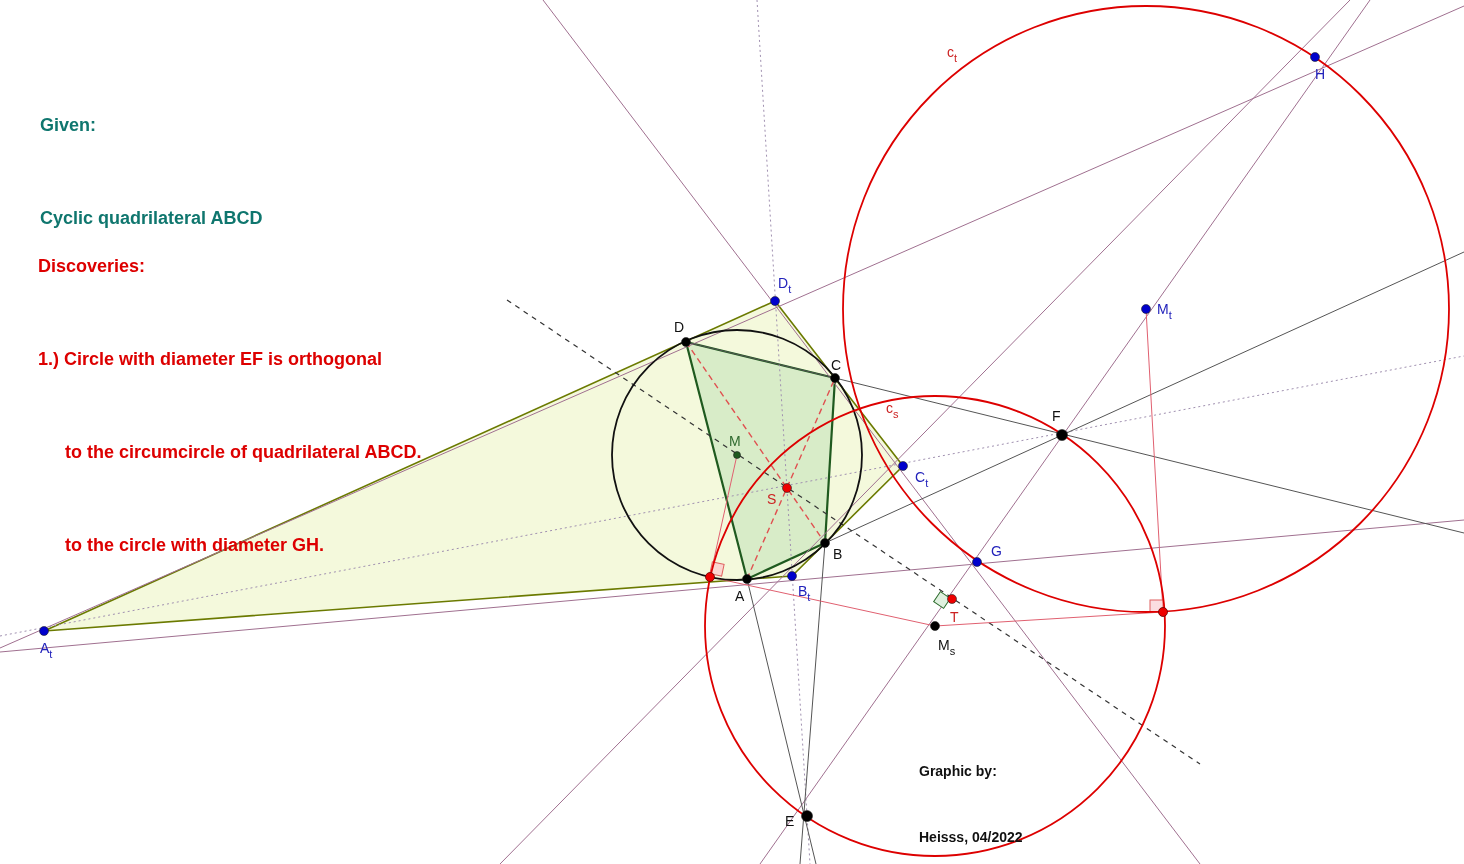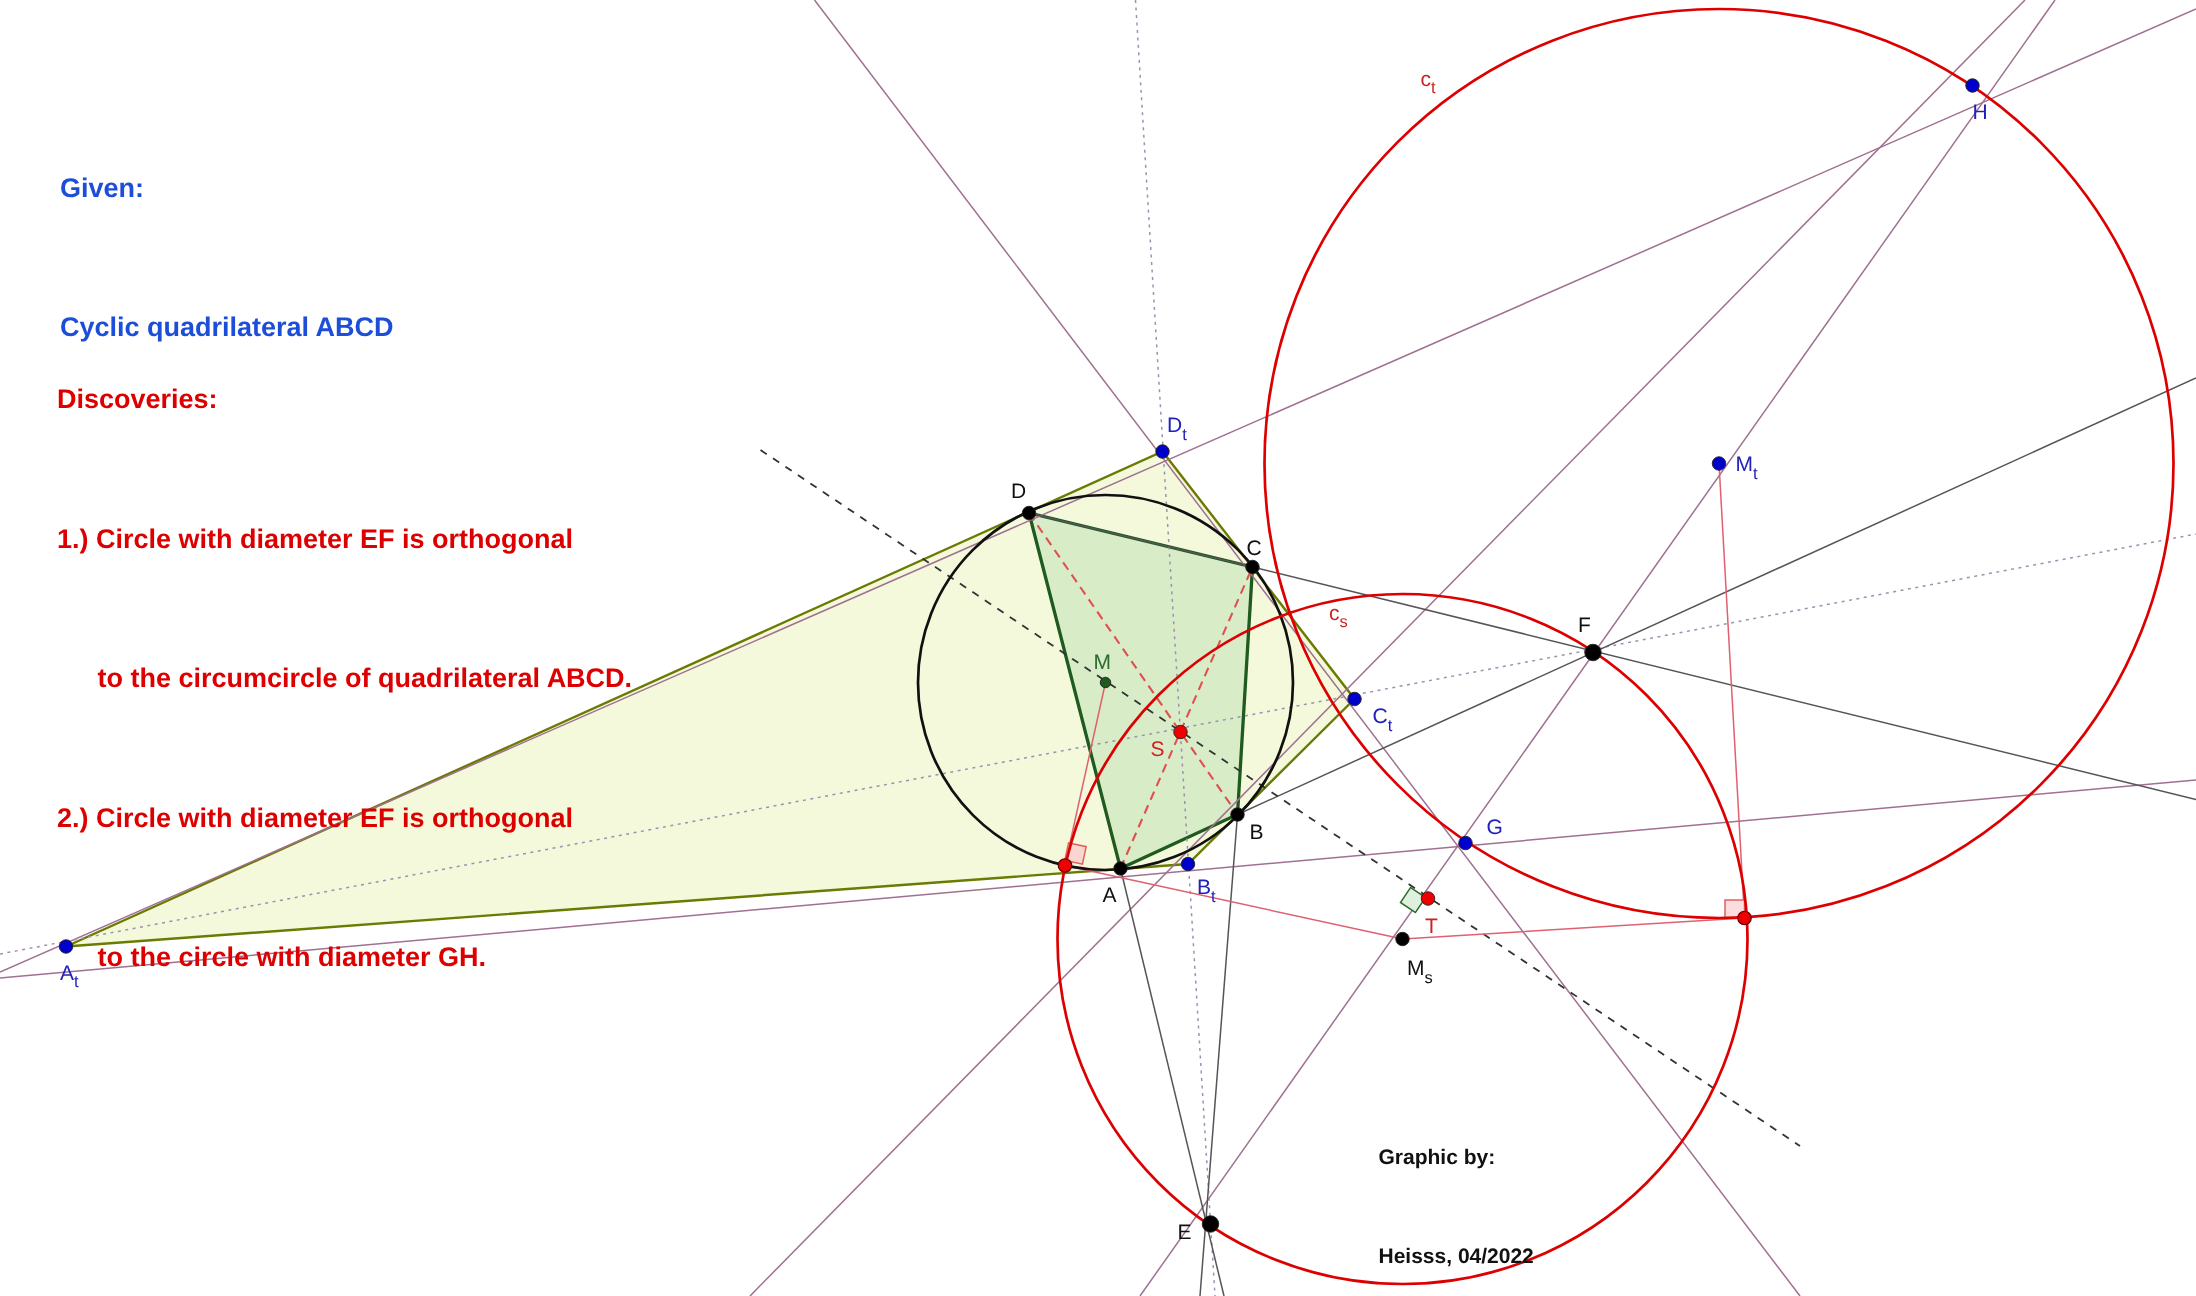--- a/index.html
+++ b/index.html
@@ -1,19 +1,19 @@
 <!DOCTYPE html>
 <html><head>
 <meta charset="utf-8">
 <style>
   html, body { margin:0; padding:0; background:#ffffff; }
   body { width:1464px; height:864px; position:relative; overflow:hidden; font-family:"Liberation Sans", sans-serif; }
   #canvas { position:absolute; left:0; top:0; }
   .txt { position:absolute; font-weight:bold; font-size:18px; line-height:31px; white-space:pre; }
-  .given { left:40px; top:48px; color:#1d4ed8; }
+  .given { left:40px; top:48px; color:#0f766e; }
   .disc { left:38px; top:189px; color:#dd0000; }
   .credit { position:absolute; left:919px; top:716px; font-size:14px; line-height:22px; font-weight:bold; color:#111; white-space:pre; }
   .indent { padding-left:27px; }
   sub { font-size:0.8em; vertical-align:-0.35em; }
   .ptlabel { font-family:"Liberation Sans", sans-serif; font-size:14px; }
 </style>
 </head>
 <body>
 
 <svg id="canvas" width="1464" height="864" viewBox="0 0 1464 864">
@@ -151,21 +151,20 @@
 
 <div class="txt given">
   <div>Given:</div>
   <div>Cyclic quadrilateral ABCD</div>
 </div>
 
 <div class="txt disc">
   <div>Discoveries:</div>
   <div>1.) Circle with diameter EF is orthogonal</div>
   <div class="indent">to the circumcircle of quadrilateral ABCD.</div>
-  <div>2.) Circle with diameter EF is orthogonal</div>
   <div class="indent">to the circle with diameter GH.</div>
   
   
 </div>
 
 <div class="credit">
   <div>Graphic by:</div>
   <div>Heisss, 04/2022</div>
   
 </div>

